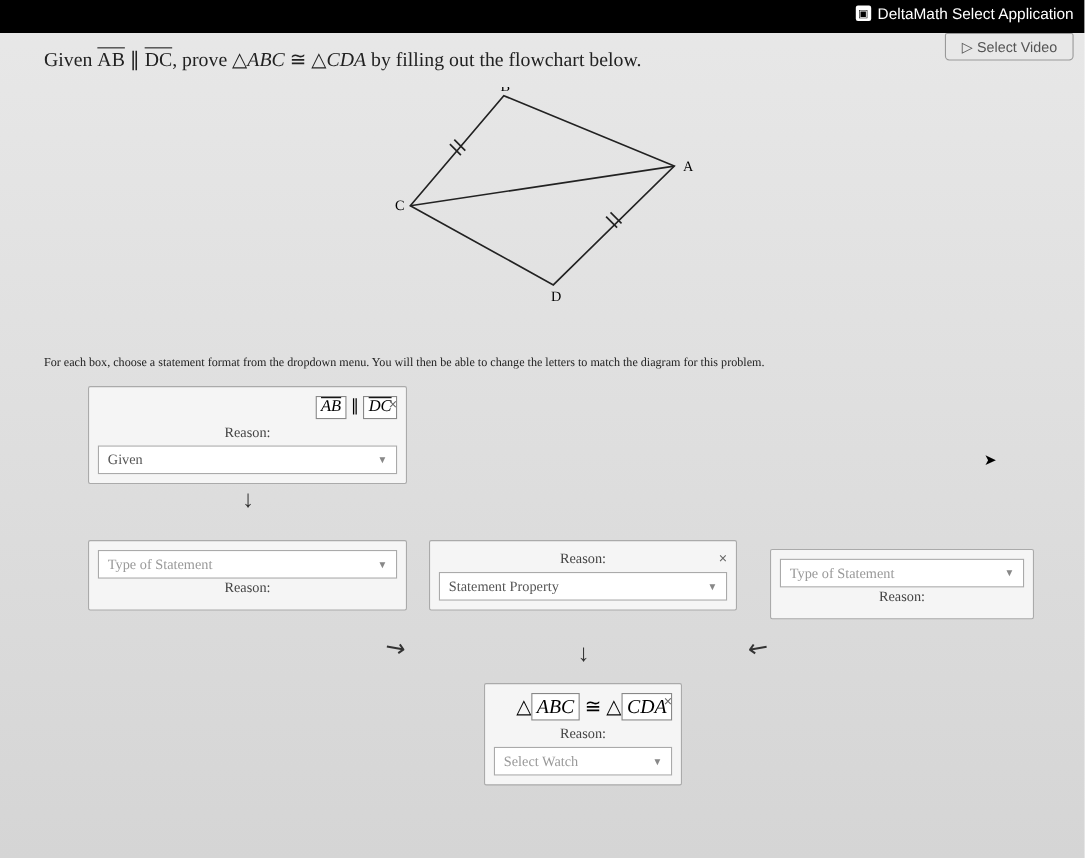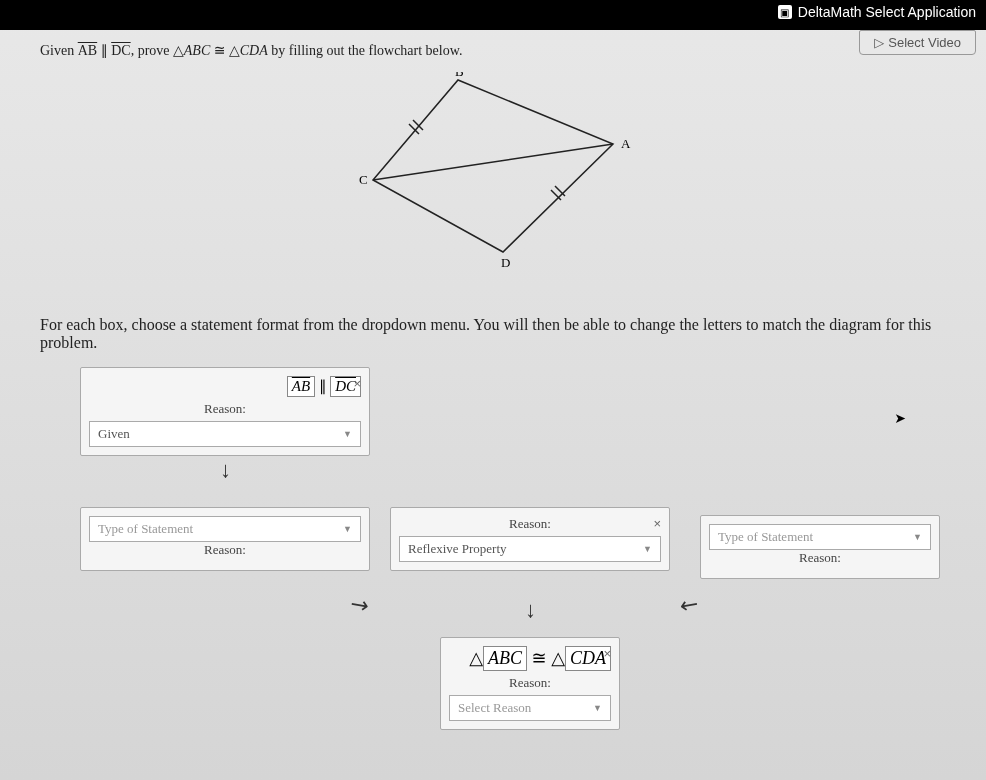--- a/index.html
+++ b/index.html
@@ -3,24 +3,24 @@
   <meta charset="utf-8">
   <style>
     * { box-sizing: border-box; margin: 0; padding: 0; }
     body { font-family: Georgia, 'Times New Roman', serif; background: linear-gradient(to bottom, #e8e8e8, #d5d5d5); width: 986px; height: 780px; overflow: hidden; position: relative; }
     .topbar { background: #000; height: 30px; position: relative; }
     .app-badge { position: absolute; right: 10px; top: 4px; color: #fff; font-family: Arial, sans-serif; font-size: 14px; display: flex; align-items: center; gap: 6px; }
     .app-badge-icon { width: 14px; height: 14px; background: #fff; border-radius: 2px; display: flex; align-items: center; justify-content: center; color: #000; font-size: 10px; }
     .button-row { position: absolute; top: 30px; right: 10px; display: flex; gap: 10px; }
     .top-button { border: 1px solid #999; padding: 4px 14px; font-size: 13px; background: #e8e8e8; color: #555; border-radius: 2px 2px 4px 4px; font-family: Arial, sans-serif; display: flex; align-items: center; gap: 4px; }
     .content { padding: 10px 40px; }
-    .problem-statement { font-size: 14px; color: #222; margin-bottom: 8px; line-height: 1.6; }
+    .problem-statement { font-size: 18px; color: #222; margin-bottom: 8px; line-height: 1.6; }
     .overline { text-decoration: overline; }
     .diagram-container { text-align: center; margin: 10px 0 40px 0; }
-    .instruction { font-size: 16px; color: #222; margin-bottom: 15px; }
+    .instruction { font-size: 11px; color: #222; margin-bottom: 15px; }
     .flowchart { position: relative; height: 360px; }
     .flowbox { position: absolute; border: 1px solid #aaa; background: #f5f5f5; padding: 8px; border-radius: 2px; }
     .statement-line { text-align: right; margin-bottom: 4px; font-size: 15px; }
     .seg-box { border: 1px solid #888; padding: 1px 4px; background: #fff; font-style: italic; text-decoration: overline; display: inline-block; }
     .tri-box { border: 1px solid #888; padding: 1px 4px; background: #fff; font-style: italic; display: inline-block; }
     .close-x { position: absolute; right: 8px; top: 8px; font-size: 13px; color: #666; cursor: pointer; font-family: Arial, sans-serif; }
     .reason-label { text-align: center; font-size: 13px; color: #444; margin-bottom: 4px; }
     .dropdown { border: 1px solid #aaa; background: #fff; padding: 4px 8px; font-size: 13px; color: #555; position: relative; cursor: pointer; display: flex; justify-content: space-between; align-items: center; }
     .dropdown .caret { font-size: 9px; color: #888; }
     .dropdown.placeholder { color: #999; }
@@ -91,21 +91,21 @@
         <span>Type of Statement</span>
         <span class="caret">▼</span>
       </div>
       <div class="reason-label">Reason:</div>
     </div>
 
     <div class="flowbox" style="left:350px; top:140px; width:280px;">
       <span class="close-x">×</span>
       <div class="reason-label">Reason:</div>
       <div class="dropdown">
-        <span>Reflexive Property</span>
+        <span>Statement Property</span>
         <span class="caret">▼</span>
       </div>
     </div>
 
     <div class="flowbox" style="left:660px; top:148px; width:240px;">
       <div class="dropdown placeholder">
         <span>Type of Statement</span>
         <span class="caret">▼</span>
       </div>
       <div class="reason-label">Reason:</div>
@@ -117,21 +117,21 @@
 
     <div class="flowbox" style="left:400px; top:270px; width:180px;">
       <span class="close-x">×</span>
       <div class="statement-line" style="font-size:18px;">
         <span class="sym">△</span><span class="tri-box">ABC</span>
         <span class="sym">≅</span>
         <span class="sym">△</span><span class="tri-box">CDA</span>
       </div>
       <div class="reason-label">Reason:</div>
       <div class="dropdown placeholder">
-        <span>Select Reason</span>
+        <span>Select Watch</span>
         <span class="caret">▼</span>
       </div>
     </div>
 
   </div>
 </div>
 
 <span class="cursor-icon">➤</span>
 
 </body></html>

